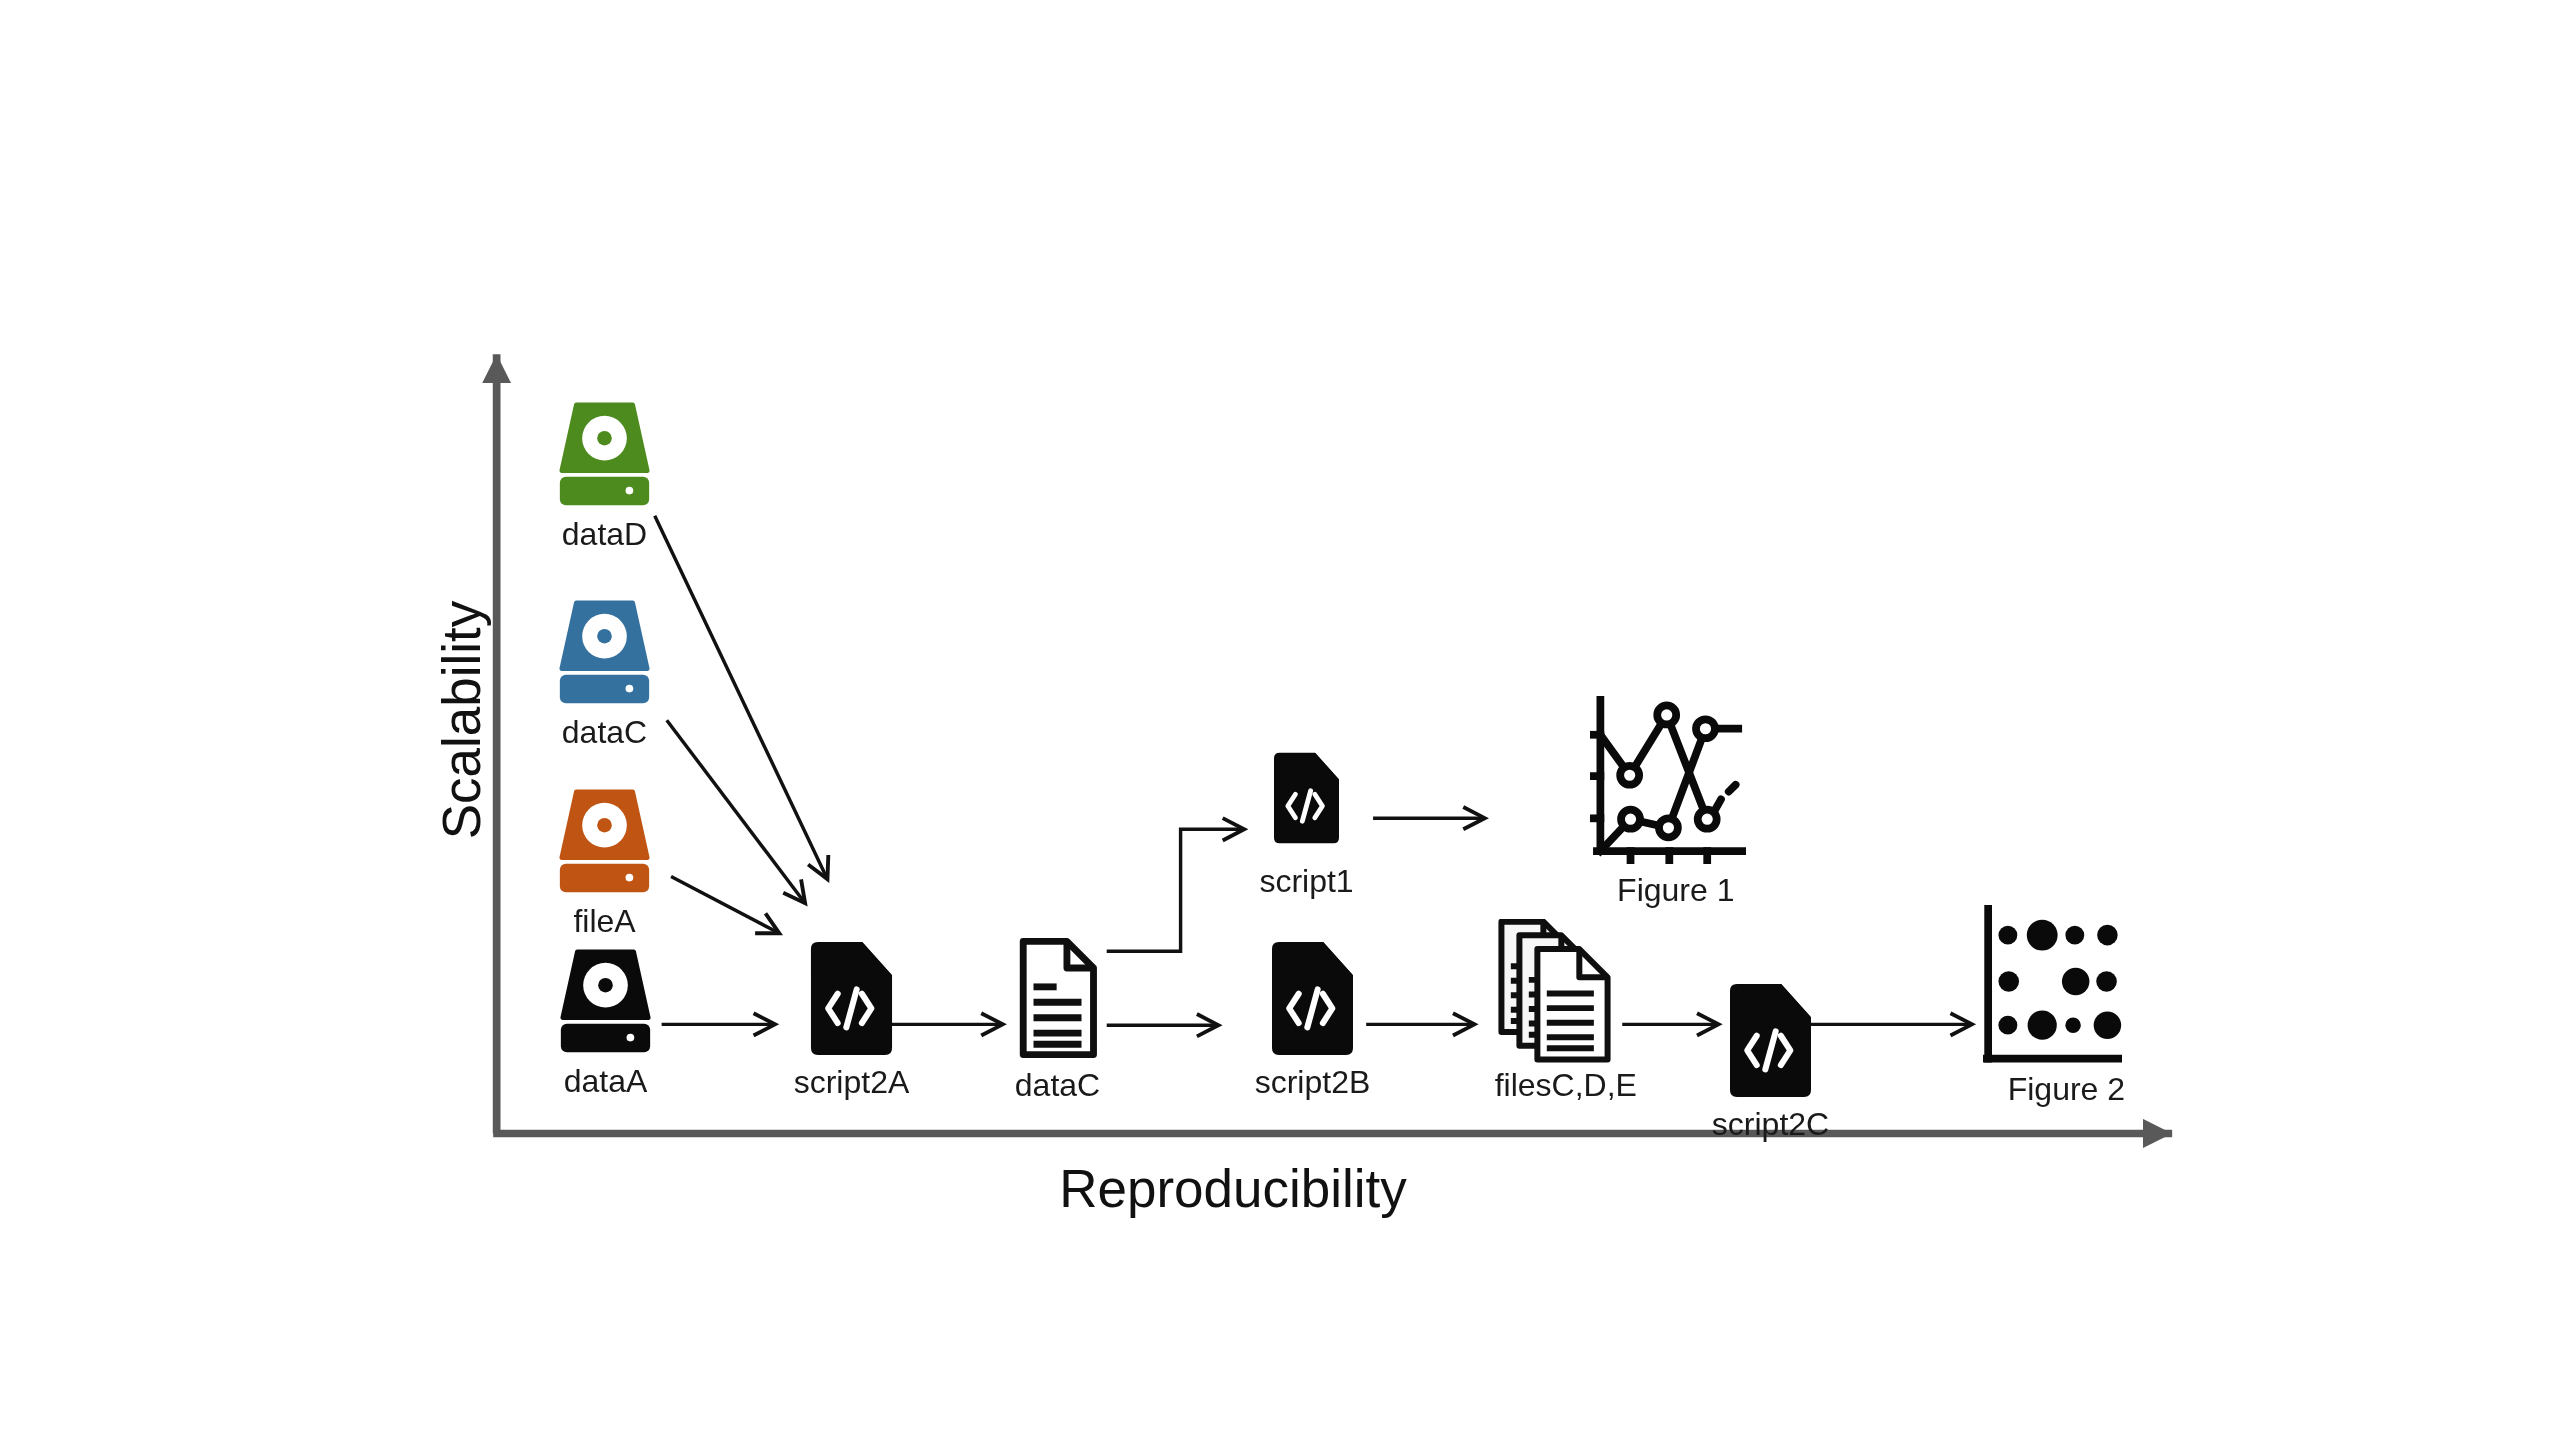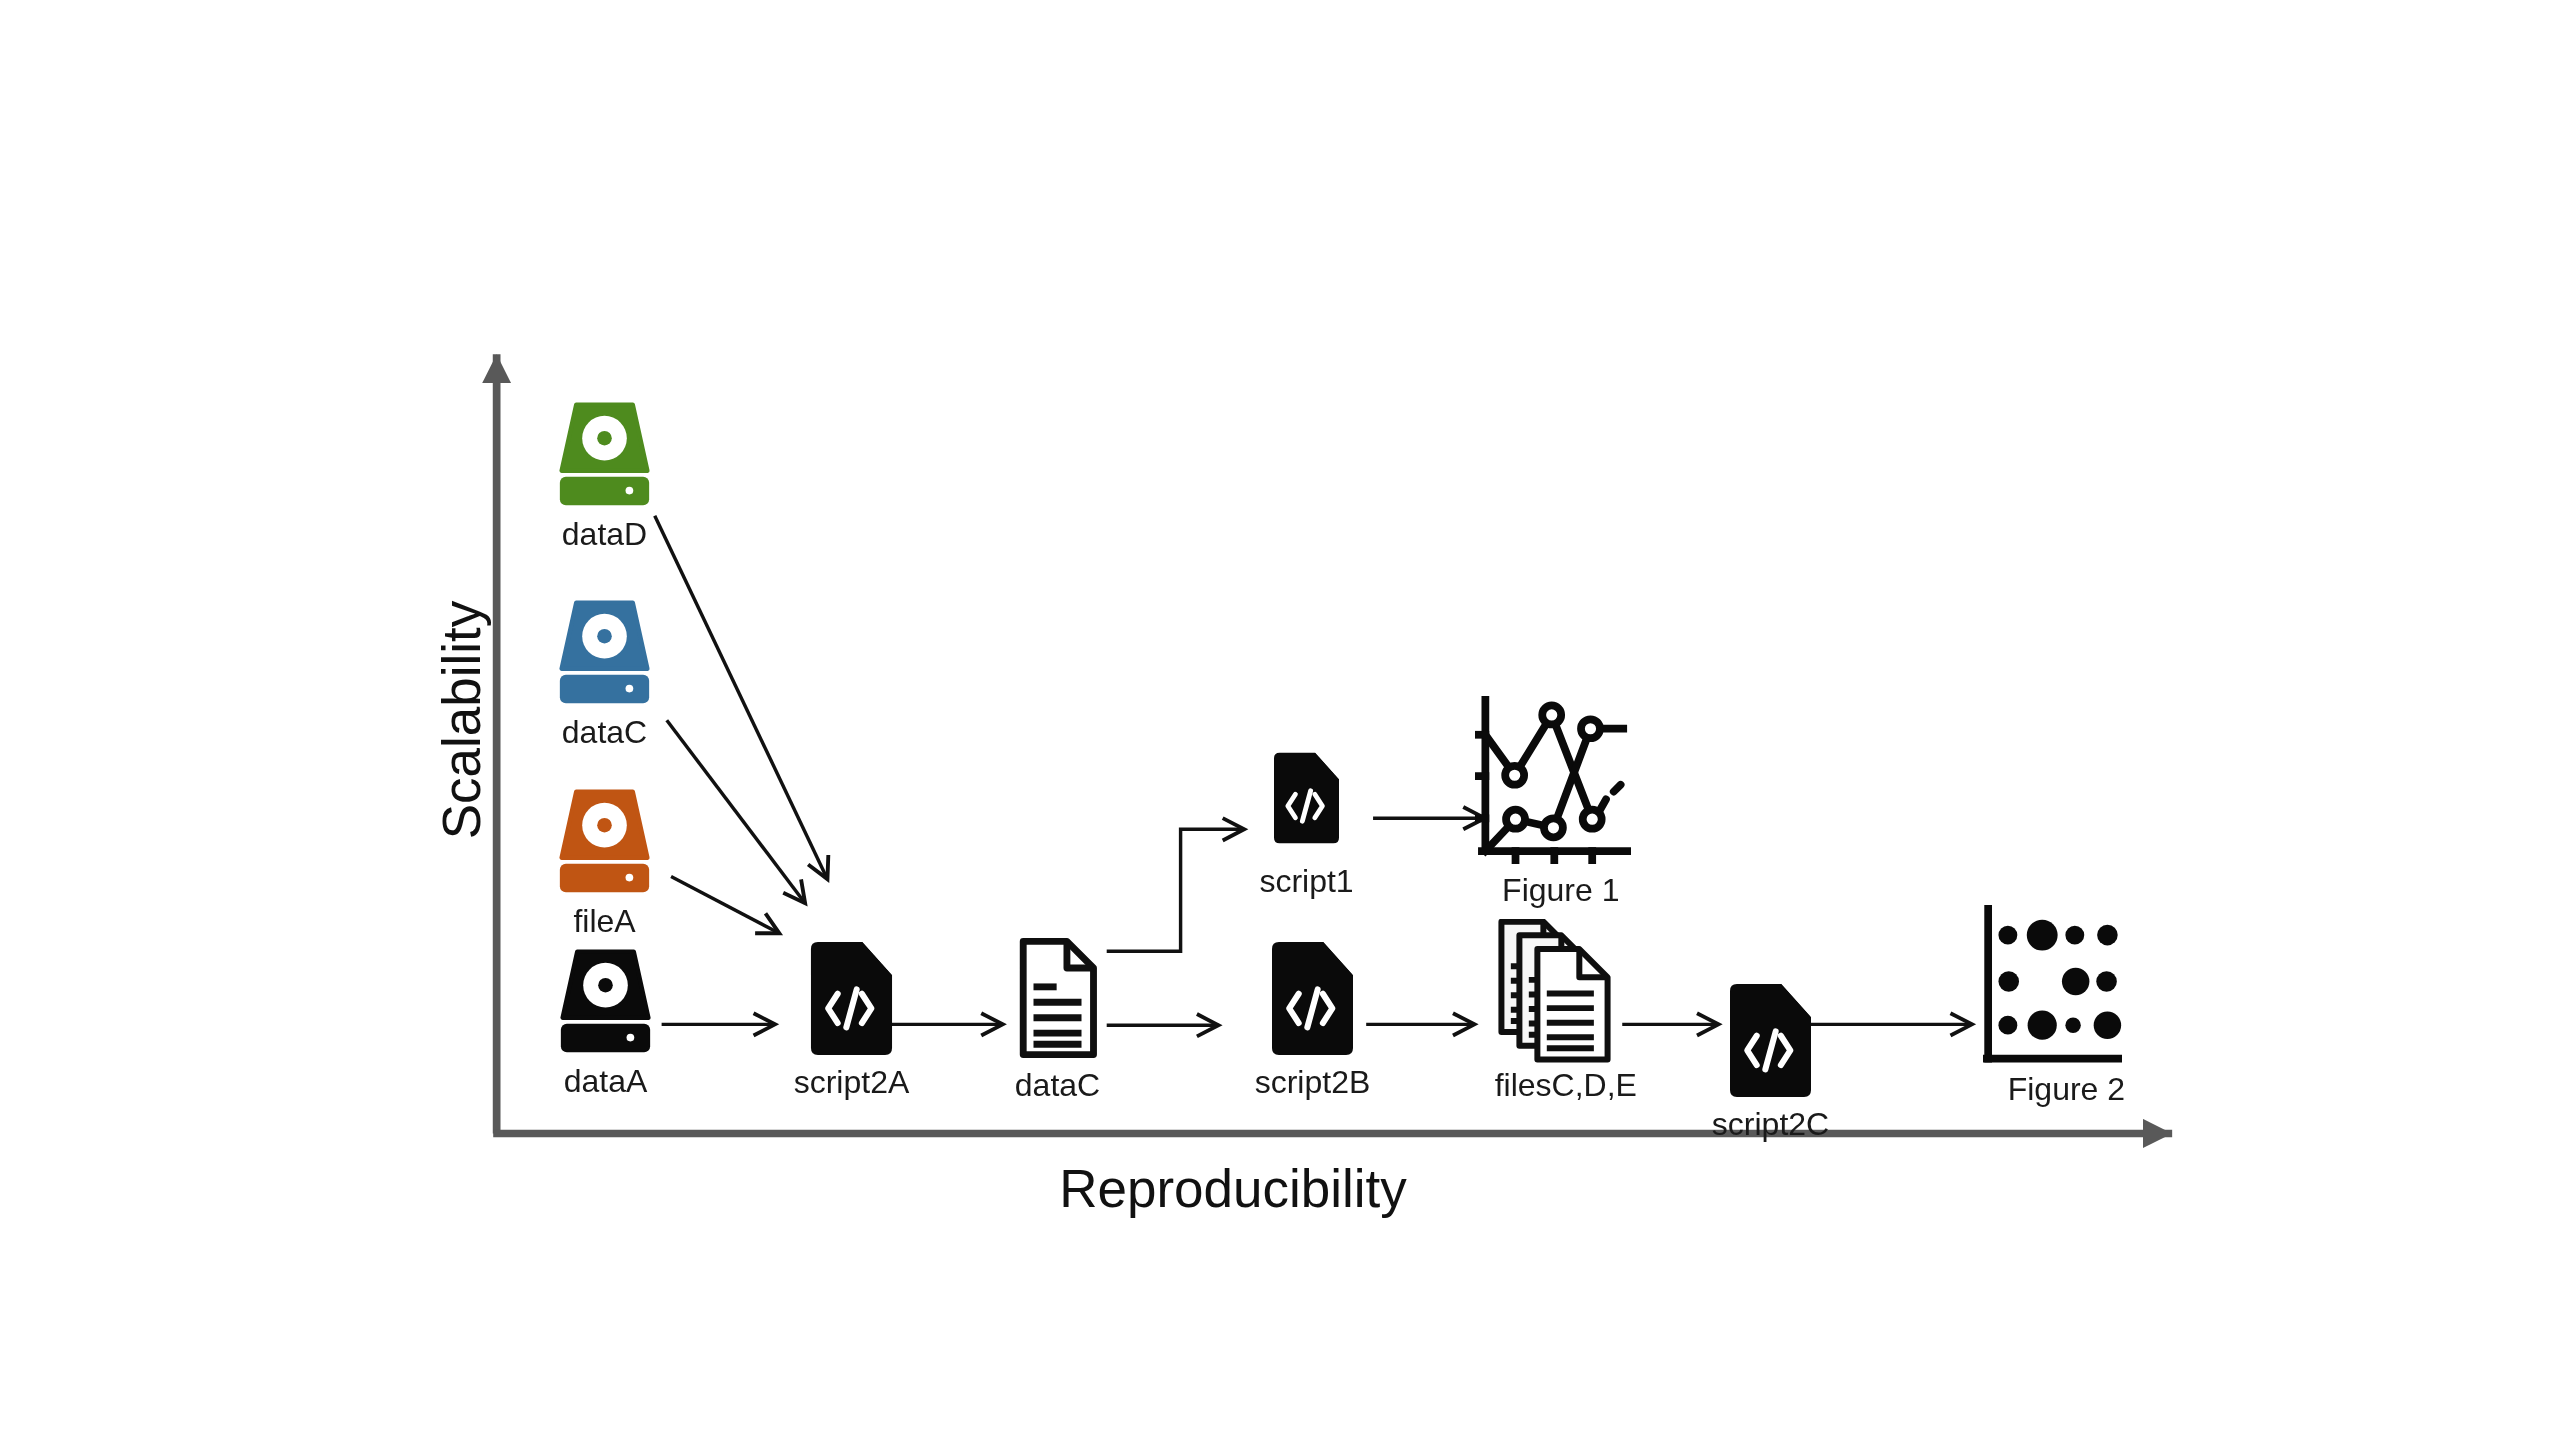--- a/index.html
+++ b/index.html
@@ -20,21 +20,21 @@
     white-space:nowrap;font-size:32px;color:#1a1a1a;line-height:1.1;text-align:center;
   }
   
   #node-dataD   {left:559px; top:402px; width:91px;height:105px;}
   #node-dataC   {left:559px; top:600px; width:91px;height:105px;}
   #node-dataB   {left:559px; top:789px; width:91px;height:105px;}
   #node-dataA   {left:560px; top:949px;width:91px;height:105px;}
   #node-script2A{left:789px; top:942px;width:81px; height:113px;padding-left:44px;}
   #node-fileA   {left:1018px;top:938px;width:79px; height:120px;}
   #node-script1 {left:1274px;top:742px; width:65px; height:112px;}
-  #node-figure1 {left:1475px;top:696px; width:156px;height:168px;}
+  #node-figure1 {left:1590px;top:696px; width:156px;height:168px;}
   #node-figure1 .node-label{top:calc(100% + 8.6px);left:55%;}
   #node-script2B{left:1272px;top:942px;width:81px; height:113px;}
   #node-filesCDE{left:1498px;top:919px;width:113px;height:144px;}
   #node-filesCDE .node-label{left:60%;top:calc(100% + 5.2px);}
   #node-script2C{left:1730px;top:984px;width:81px; height:113px;}
   #node-figure2 {left:1983px;top:905px;width:139px;height:158px;}
   #node-figure2 .node-label{left:60%;top:calc(100% + 8.6px);}
   
   .axis-title{position:absolute;color:#111111;font-size:53px;white-space:nowrap;}
   #y-axis-title{left:461px;top:720px;transform:translate(-50%,-50%) rotate(-90deg);}

